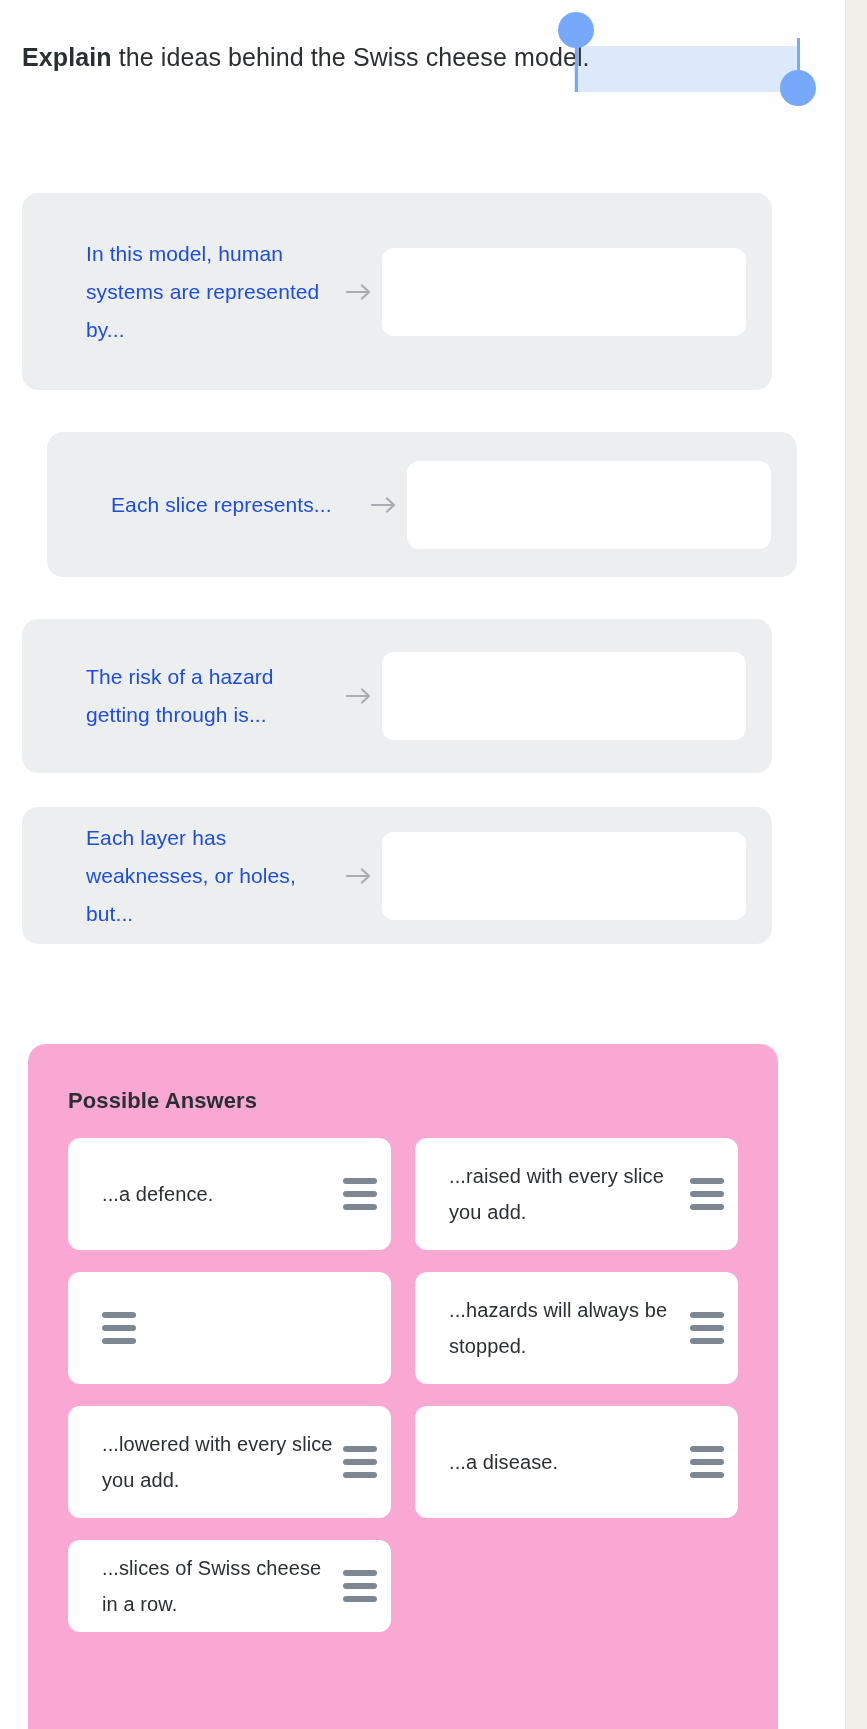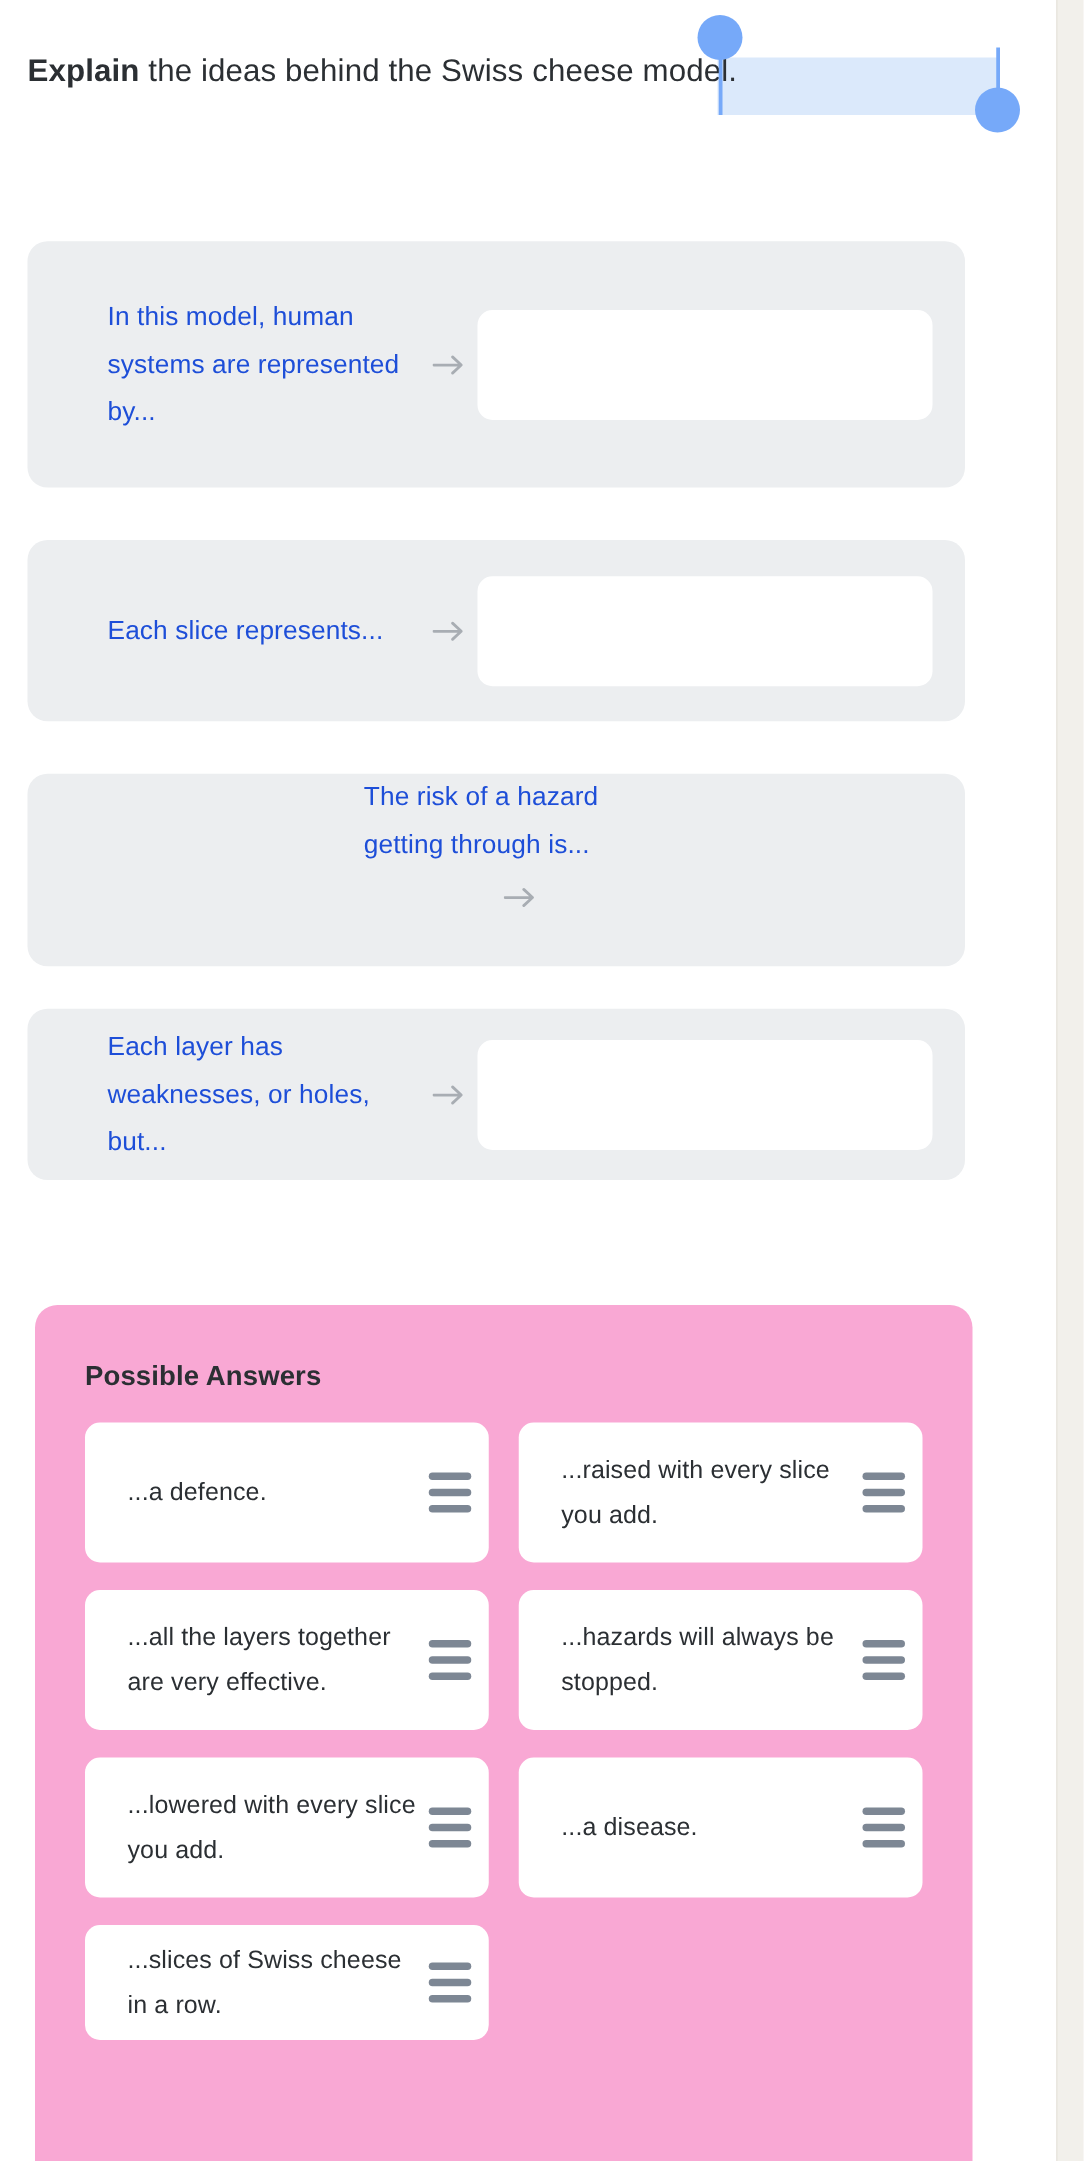--- a/index.html
+++ b/index.html
@@ -216,31 +216,31 @@
     <div class="qcard" style="top:193px; height:197px;">
       <div class="qtext">In this model, human systems are represented by...</div>
       <div class="arrow-icon">
         <svg width="26" height="18" viewBox="0 0 26 18" fill="none">
           <path d="M1 9h22M16 2.5L23 9l-7 6.5" stroke="currentColor" stroke-width="2.2" stroke-linecap="round" stroke-linejoin="round"></path>
         </svg>
       </div>
       <div class="dropzone"></div>
     </div>
 
-    <div class="qcard" style="top:432px; height:145px;">
+    <div class="qcard" style="top:432px; height:145px;margin-left:25px;">
       <div class="qtext">Each slice represents...</div>
       <div class="arrow-icon">
         <svg width="26" height="18" viewBox="0 0 26 18" fill="none">
           <path d="M1 9h22M16 2.5L23 9l-7 6.5" stroke="currentColor" stroke-width="2.2" stroke-linecap="round" stroke-linejoin="round"></path>
         </svg>
       </div>
       <div class="dropzone"></div>
     </div>
 
-    <div class="qcard" style="top:619px; height:154px;flex-direction:column;">
+    <div class="qcard" style="top:619px; height:154px;">
       <div class="qtext">The risk of a hazard getting through is...</div>
       <div class="arrow-icon">
         <svg width="26" height="18" viewBox="0 0 26 18" fill="none">
           <path d="M1 9h22M16 2.5L23 9l-7 6.5" stroke="currentColor" stroke-width="2.2" stroke-linecap="round" stroke-linejoin="round"></path>
         </svg>
       </div>
       <div class="dropzone"></div>
     </div>
 
     <div class="qcard" style="top:807px; height:137px;">
@@ -271,21 +271,20 @@
         <div class="answer-chip tall">
           <span class="answer-text">...raised with every slice you add.</span>
           <span class="drag-handle">
               <i></i>
               <i></i>
               <i></i>
             </span>
         </div>
 
         <div class="answer-chip tall">
-          <span class="answer-text">...all the layers together are very effective.</span>
           <span class="drag-handle">
               <i></i>
               <i></i>
               <i></i>
             </span>
         </div>
 
         <div class="answer-chip tall">
           <span class="answer-text">...hazards will always be stopped.</span>
           <span class="drag-handle">

